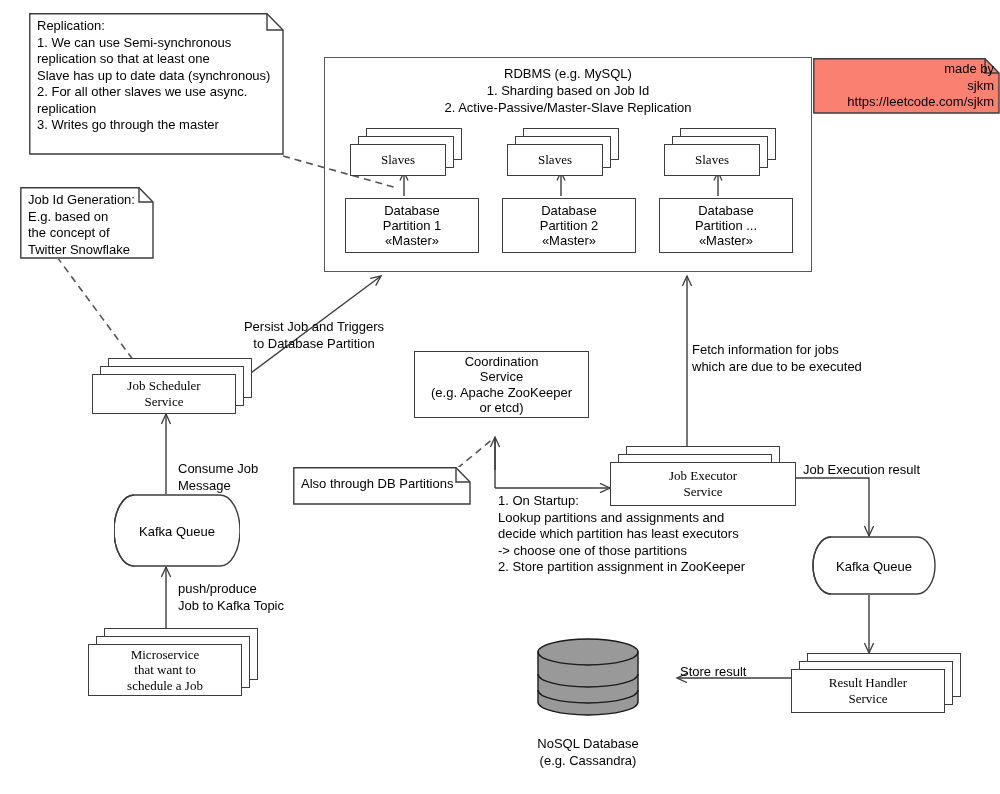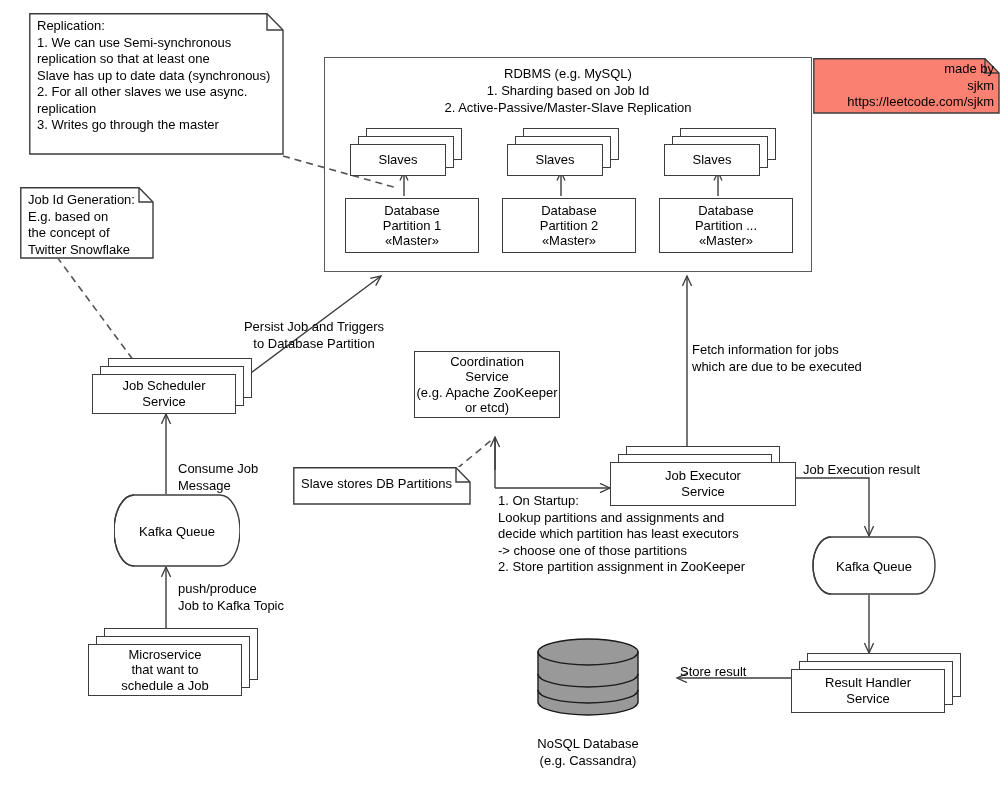--- a/index.html
+++ b/index.html
@@ -7,21 +7,21 @@
   body{font-family:"Liberation Sans","DejaVu Sans",sans-serif;}
   #canvas{position:relative;width:1000px;height:794px;overflow:hidden;background:#fff;}
   svg.layer{position:absolute;left:0;top:0;width:1000px;height:794px;pointer-events:none;}
   .node{position:absolute;box-sizing:border-box;}
 
   
   .box{background:#fff;border:1.4px solid #3c3c3c;display:flex;align-items:center;
        justify-content:center;text-align:center;line-height:1.18;color:#000;}
 
   
-  .stack{position:absolute;}
+  .stack{position:absolute;font-family:Liberation Serif, serif;}
   .stack .sh{position:absolute;background:#fff;border:1.4px solid #3c3c3c;box-sizing:border-box;}
   .stack .sh2{left:16px;top:0;}
   .stack .sh1{left:8px;top:8px;}
   .stack .front{left:0;top:16px;display:flex;align-items:center;justify-content:center;
        text-align:center;line-height:1.2;color:#000;}
 
   
   .note{position:absolute;background:#fff;color:#000;box-sizing:border-box;}
   .note .txt{position:absolute;left:8px;top:5px;right:8px;line-height:1.27;white-space:pre-line;}
   .note.redn .txt{text-align:right;}
@@ -147,41 +147,41 @@
 E.g. based on
 the concept of
 Twitter Snowflake</div>
   </div>
 
   <div class="note" style="left:293px;top:467px;width:178px;height:38px;">
     <svg width="178" height="38" style="position:absolute;left:0;top:0;">
       <path d="M0.8,0.8 H163 L177,15 V37 H0.8 Z" fill="#ffffff" stroke="#3c3c3c" stroke-width="1.4"></path>
       <path d="M163,0.8 V15 H177" fill="none" stroke="#3c3c3c" stroke-width="1.4"></path>
     </svg>
-    <div class="txt fs13" style="top:9px;">Slave stores DB Partitions</div>
+    <div class="txt fs13" style="top:9px;">Also through DB Partitions</div>
   </div>
 
   <div class="note redn" style="left:813px;top:58px;width:187px;height:56px;">
     <svg width="187" height="56" style="position:absolute;left:0;top:0;">
       <path d="M0.8,0.8 H172 L186,15 V55 H0.8 Z" fill="#fa8072" stroke="#3c3c3c" stroke-width="1.4"></path>
       <path d="M172,0.8 V15 H186" fill="none" stroke="#3c3c3c" stroke-width="1.4"></path>
     </svg>
     <div class="txt fs13" style="top:3px;right:6px;">made by
 sjkm
 https://leetcode.com/sjkm</div>
   </div>
 
   <div class="stack" style="left:92px;top:358px;width:160px;height:56px;">
     <div class="sh sh2" style="width:144px;height:40px;"></div>
     <div class="sh sh1" style="width:144px;height:40px;"></div>
     <div class="sh front fs13" style="width:144px;height:40px;white-space:pre-line;">Job Scheduler
 Service</div>
   </div>
 
-  <div class="node box fs13" style="left:414px;top:351px;width:146px;height:67px;white-space:pre-line;">Coordination
+  <div class="node box fs13" style="left:414px;top:351px;width:175px;height:67px;white-space:pre-line;">Coordination
 Service
 (e.g. Apache ZooKeeper
 or etcd)</div>
 
   <div class="stack" style="left:610px;top:446px;width:170px;height:62px;">
     <div class="sh sh2" style="width:154px;height:44px;"></div>
     <div class="sh sh1" style="width:154px;height:44px;"></div>
     <div class="sh front fs13" style="width:186px;height:44px;white-space:pre-line;">Job Executor
 Service</div>
   </div>

